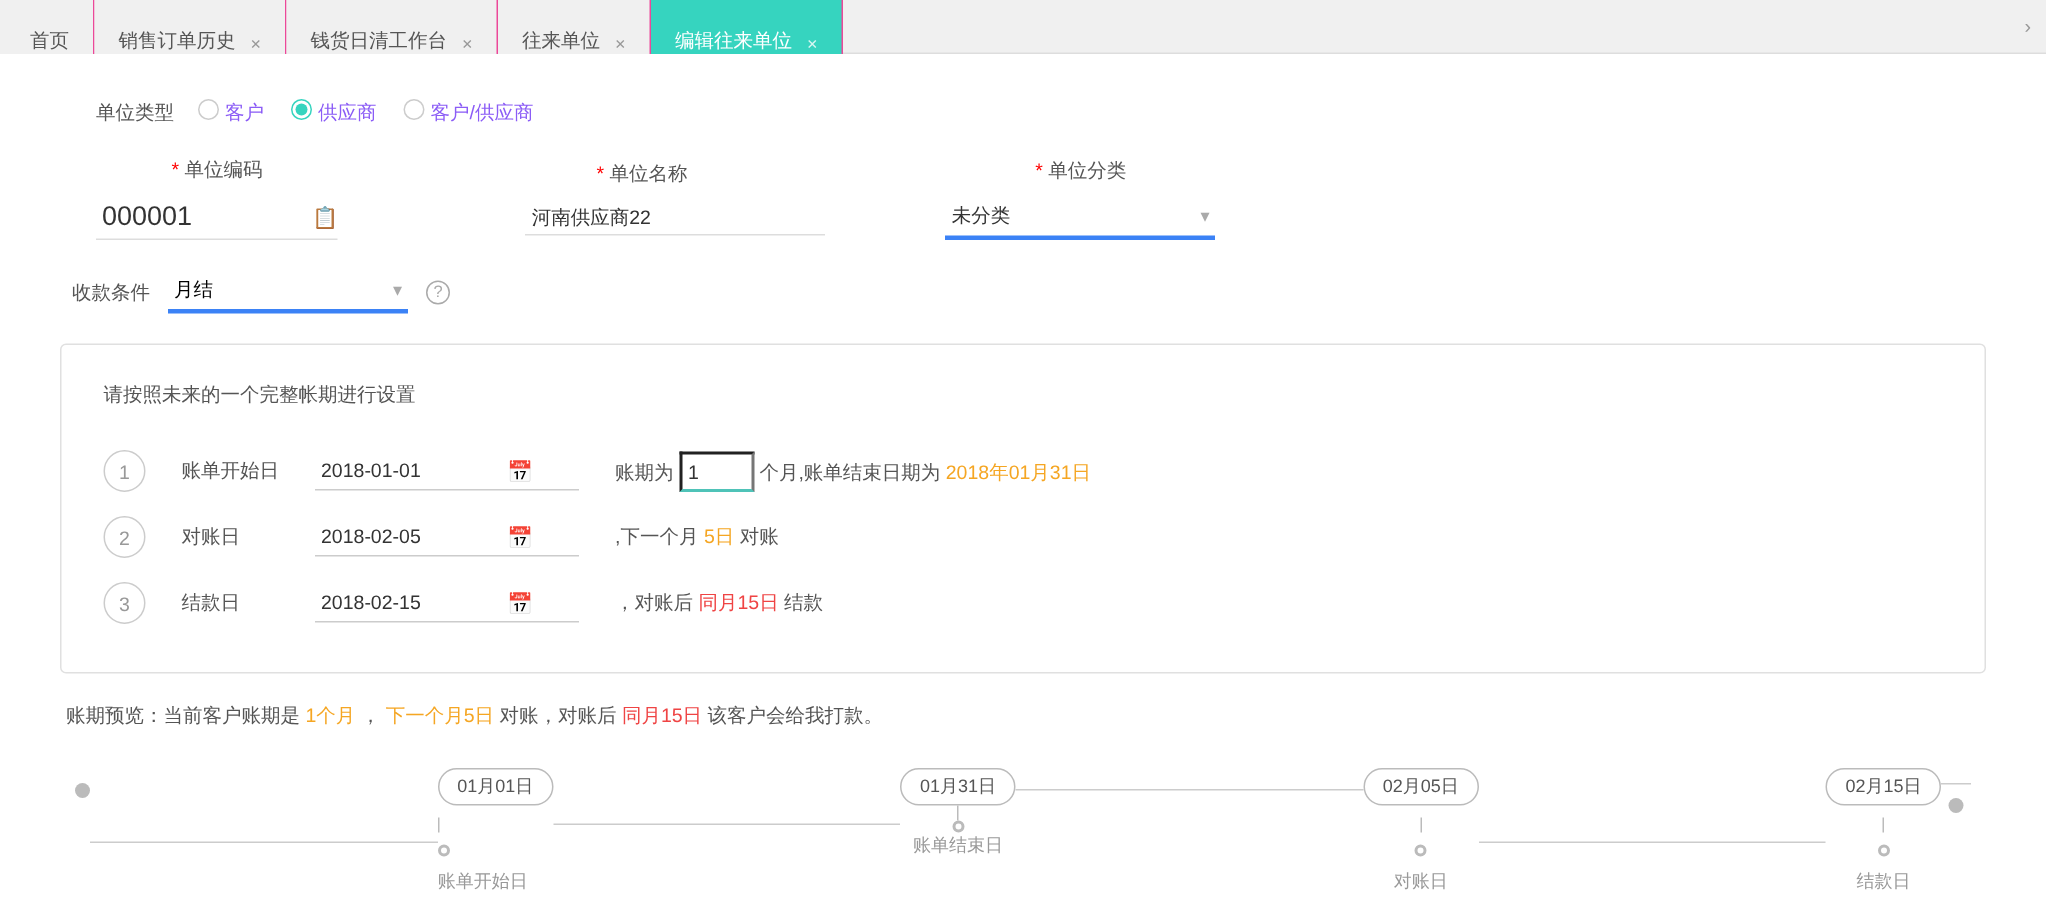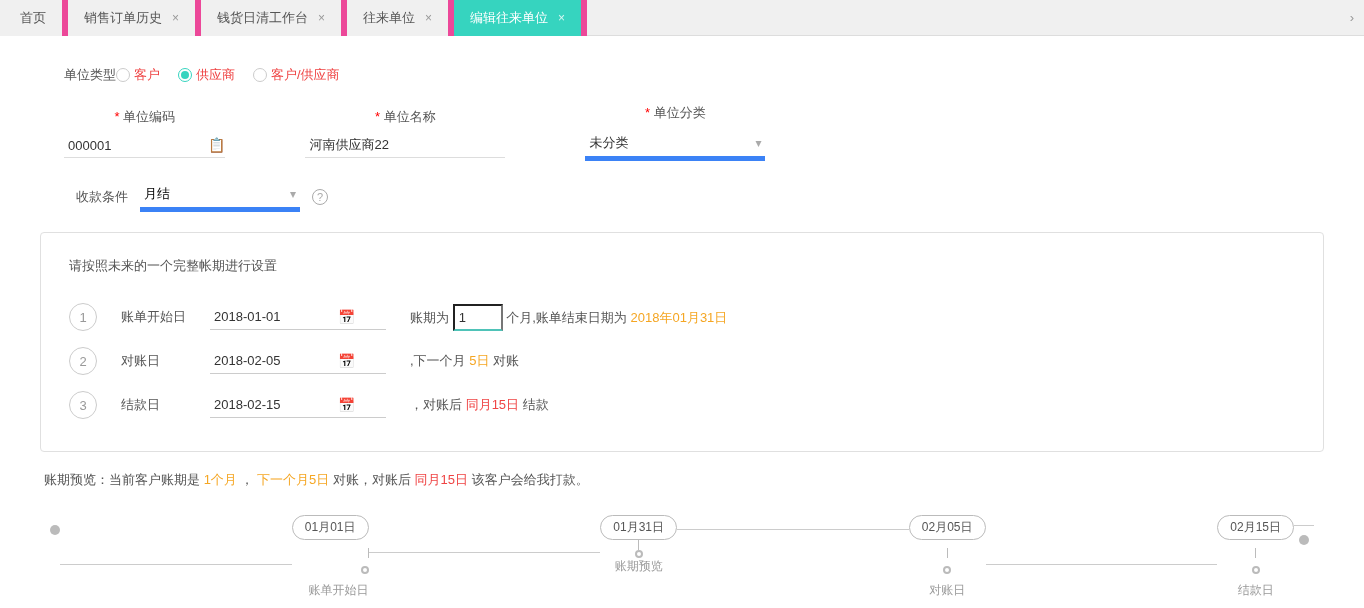--- a/index.html
+++ b/index.html
@@ -8,27 +8,27 @@
     
     .tab-bar {
       display: flex;
       background: #f0f0f0;
       border-bottom: 1px solid #ddd;
       align-items: stretch;
       height: 36px;
     }
     .tab-item {
       display: flex;
-      align-items: center;
+      align-items: flex-end;
       padding: 0 16px;
       height: 36px;
       cursor: pointer;
       font-size: 13px;
       color: #555;
-      border-right: 6px solid #ec4899;
+      border-right: 1px solid #ec4899;
       background: #f0f0f0;
       white-space: nowrap;
       gap: 6px;
     }
     .tab-item:first-child { padding-left: 20px; }
     .tab-item.active {
       background: #36d4bf;
       color: #fff;
     }
     .tab-close {
@@ -52,20 +52,21 @@
       background: #fff;
       padding: 20px 40px;
       min-height: calc(100vh - 36px);
     }
 
     
     .form-row {
       display: flex;
       align-items: center;
       margin-bottom: 20px;
+      gap: 16px;
     }
     .form-label {
       color: #555;
       white-space: nowrap;
       font-size: 13px;
     }
     .required-label {
       color: #555;
       white-space: nowrap;
       font-size: 13px;
@@ -76,24 +77,24 @@
     }
 
     
     .radio-group {
       display: flex;
       align-items: center;
       gap: 18px;
     }
     .radio-item {
       display: flex;
-      align-items: center;
+      align-items: flex-start;
       gap: 4px;
       cursor: pointer;
-      color: #ef4444;
+      color: #8b5cf6;
     }
     .radio-circle {
       width: 14px;
       height: 14px;
       border-radius: 50%;
       border: 1px solid #ccc;
       background: #fff;
       display: flex;
       align-items: center;
       justify-content: center;
@@ -113,20 +114,21 @@
     
     .form-input {
       border: none;
       border-bottom: 1px solid #ddd;
       outline: none;
       padding: 4px 4px;
       font-size: 13px;
       color: #333;
       background: transparent;
       width: 180px;
+      margin-left: 45px;
     }
     .input-with-icon {
       display: flex;
       align-items: center;
       border-bottom: 1px solid #ddd;
       gap: 4px;
     }
     .input-with-icon input {
       border: none;
       outline: none;
@@ -139,21 +141,21 @@
     .input-icon {
       color: #aaa;
       font-size: 14px;
       cursor: pointer;
     }
 
     
     .form-select {
       display: flex;
       align-items: center;
-      border-bottom: 5px solid #3b82f6;
+      border-bottom: 3px solid #3b82f6;
       padding: 4px 4px;
       cursor: pointer;
       min-width: 160px;
       gap: 8px;
       justify-content: space-between;
     }
     .select-value {
       color: #000000;
       flex: 1;
       font-size: 13px;
@@ -298,38 +300,38 @@
         <div class="radio-circle"></div>
         <span>客户/供应商</span>
       </label>
     </div>
   </div>
 
   <div class="form-row" style="margin-left:24px; gap:40px;">
     <div class="form-field-group">
       <span class="required-label">单位编码</span>
       <div class="input-with-icon">
-        <input type="text" style="width: 140px; border: none; outline: none; font-size: 13px; color: rgb(51, 51, 51); padding: 4px;" value="000001">
+        <input type="text" style="width: 140px; border: none; outline: none; font-size: 18px; color: rgb(51, 51, 51); padding: 4px;" value="000001">
         <span class="input-icon">📋</span>
       </div>
     </div>
     <div class="form-field-group">
       <span class="required-label">单位名称</span>
       <input type="text" class="form-input" style="width: 200px;" value="河南供应商22">
     </div>
     <div class="form-field-group">
       <span class="required-label">单位分类</span>
       <div class="form-select" style="min-width:180px;">
         <span class="select-value" style="color:#333;">未分类</span>
         <span class="select-arrow">▾</span>
       </div>
     </div>
   </div>
 
-  <div class="form-row" style="margin-left:36px; gap:12px;">
+  <div class="form-row" style="margin-left:8px; gap:12px;">
     <span class="form-label">收款条件</span>
     <div class="form-select" style="min-width:160px;">
       <span class="select-value">月结</span>
       <span class="select-arrow">▾</span>
     </div>
     <div class="help-icon">?</div>
   </div>
 
   <div class="panel">
     <div class="panel-title">请按照未来的一个完整帐期进行设置</div>
@@ -419,37 +421,37 @@
 
   <div style="display:flex; align-items:flex-start; padding: 0 10px;">
 
     <div style="display:flex;flex-direction:column;align-items:center;gap:6px;margin-top:10px;">
       <div style="width:10px;height:10px;border-radius:50%;background:#bbb;"></div>
     </div>
 
     <div style="flex:1;display:flex;flex-direction:column;">
       <div style="display:flex;align-items:center;margin-top:14px;">
         <div style="flex:1;height:1px;background:#ccc;"></div>
-        <div style="display:flex;flex-direction:column;align-items:flex-end;gap:8px;margin-top:-14px;">
+        <div style="display:flex;flex-direction:column;align-items:flex-start;gap:8px;margin-top:-14px;">
           <div style="border:1px solid #bbb;border-radius:20px;padding:3px 12px;font-size:12px;color:#555;background:#fff;white-space:nowrap;">01月01日</div>
           <div style="width:1px;height:10px;background:#bbb;"></div>
           <div style="width:8px;height:8px;border-radius:50%;border:2px solid #bbb;background:#fff;"></div>
           <div style="font-size:12px;color:#999;white-space:nowrap;">账单开始日</div>
         </div>
       </div>
     </div>
 
     <div style="flex:1;display:flex;flex-direction:column;">
       <div style="display:flex;align-items:center;margin-top:14px;">
         <div style="flex:1;height:1px;background:#ccc;"></div>
         <div style="display:flex;flex-direction:column;align-items:center;gap:0;margin-top:-14px;">
           <div style="border:1px solid #bbb;border-radius:20px;padding:3px 12px;font-size:12px;color:#555;background:#fff;white-space:nowrap;">01月31日</div>
           <div style="width:1px;height:10px;background:#bbb;"></div>
           <div style="width:8px;height:8px;border-radius:50%;border:2px solid #bbb;background:#fff;"></div>
-          <div style="font-size:12px;color:#999;white-space:nowrap;">账期预览</div>
+          <div style="font-size:12px;color:#999;white-space:nowrap;">账单结束日</div>
         </div>
       </div>
     </div>
 
     <div style="flex:1;display:flex;flex-direction:column;">
       <div style="display:flex;margin-top:14px;">
         <div style="flex:1;height:1px;background:#ccc;"></div>
         <div style="display:flex;flex-direction:column;align-items:center;gap:8px;margin-top:-14px;">
           <div style="border:1px solid #bbb;border-radius:20px;padding:3px 12px;font-size:12px;color:#555;background:#fff;white-space:nowrap;">02月05日</div>
           <div style="width:1px;height:10px;background:#bbb;"></div>

